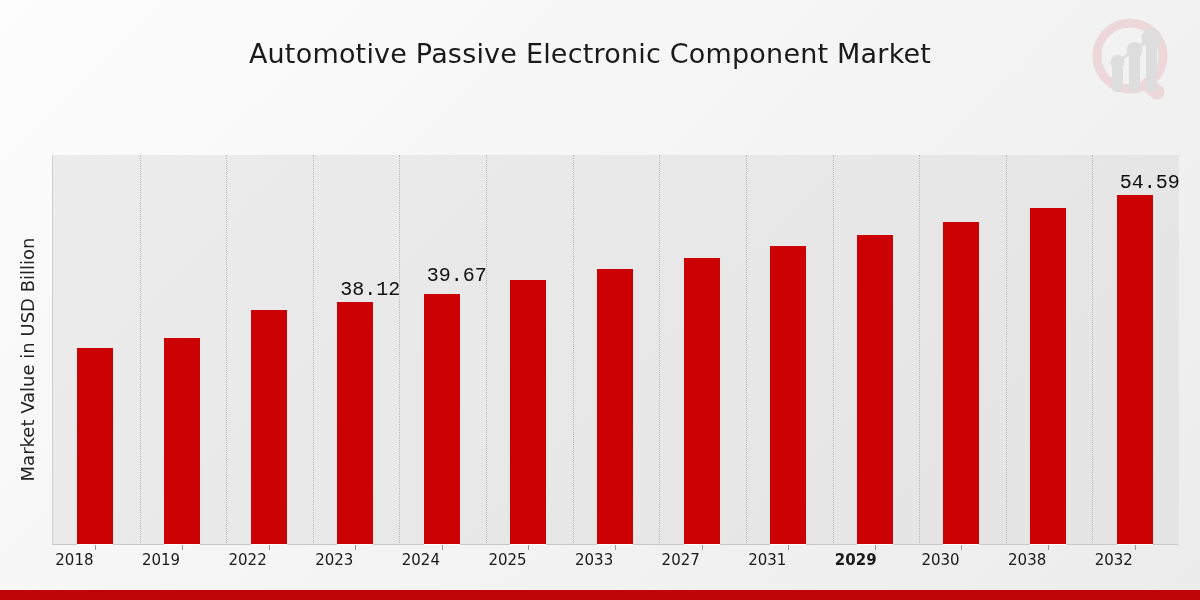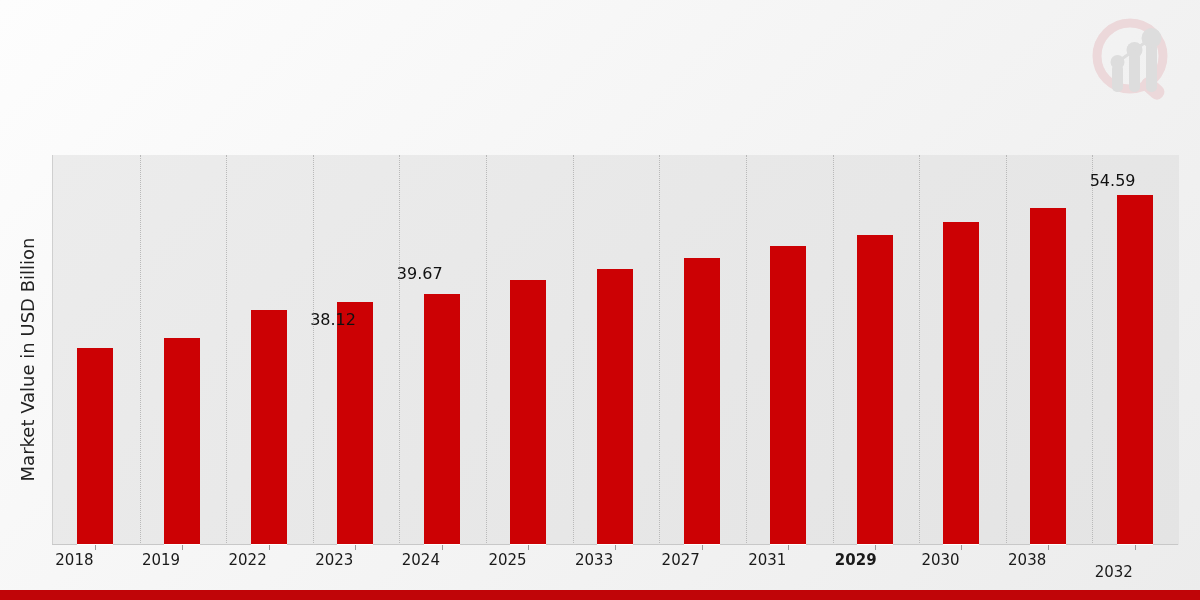--- a/index.html
+++ b/index.html
@@ -102,24 +102,25 @@
     height: 600px;
     pointer-events: none;
   }
   .bar {
     position: absolute;
     background: #cc0104;
     box-shadow: 0 -1px 0 0 #ffffff inset;
   }
   .bar-label {
     position: absolute;
-    font-size: 16px;
+    font-size: 20px;
     color: #111111;
-    text-align: left;
-    white-space: nowrap;
+    text-align: right;
+    white-space: nowrap;
+    font-family: Liberation Mono, monospace;
   }
 
   
   .tick-mark {
     position: absolute;
     top: 545px;
     width: 1px;
     height: 5px;
     background: #9a9a9a;
   }
@@ -140,20 +141,21 @@
     width: 1200px;
     height: 10px;
     background: #c00508;
   }
 </style>
 </head>
 <body>
 
 <div id="figure">
 
+  <div id="chart-title">Automotive Passive Electronic Component Market</div>
 
   <div id="brand-logo">
     <svg width="96" height="96" viewBox="0 0 96 96" aria-hidden="true">
 
       <circle cx="44" cy="42" r="33" fill="none" stroke="#ecd7d9" stroke-width="9"></circle>
 
       <rect x="62" y="60" width="26" height="15" rx="7" transform="rotate(42 62 60)" fill="#ecd7d9"></rect>
 
       <rect x="26" y="50" width="11" height="28" rx="5" fill="#dcdcdc"></rect>
       <rect x="43" y="38" width="11" height="40" rx="5" fill="#dcdcdc"></rect>
@@ -185,21 +187,21 @@
         <div class="gridline" style="left: 1039.38px;"></div>
       </div>
   </div>
   <div id="axis-baseline"></div>
 
   <div id="bars-layer">
       <div class="bar" title="2018: 27.2" style="left: 77.3077px; top: 348px; width: 36px; height: 197px;"></div>
       <div class="bar" title="2019: 29.2" style="left: 163.923px; top: 338px; width: 36px; height: 207px;"></div>
       <div class="bar" title="2022: 34.6" style="left: 250.538px; top: 310px; width: 36px; height: 235px;"></div>
       <div class="bar" title="2023: 38.12" style="left: 337.154px; top: 302px; width: 36px; height: 243px;"></div>
-      <div class="bar-label" style="left: 310.154px; top: 278px; width: 90px; margin-top: 32px;">38.12</div>
+      <div class="bar-label" style="left: 310.154px; top: 278px; width: 90px;">38.12</div>
       <div class="bar" title="2024: 39.67" style="left: 423.769px; top: 294px; width: 36px; height: 251px;"></div>
       <div class="bar-label" style="left: 396.769px; top: 264px; width: 90px;">39.67</div>
       <div class="bar" title="2025: 42.4" style="left: 510.385px; top: 280px; width: 36px; height: 265px;"></div>
       <div class="bar" title="2026: 44.5" style="left: 597px; top: 269px; width: 36px; height: 276px;"></div>
       <div class="bar" title="2027: 46.6" style="left: 683.615px; top: 258px; width: 36px; height: 287px;"></div>
       <div class="bar" title="2028: 48.9" style="left: 770.231px; top: 246px; width: 36px; height: 299px;"></div>
       <div class="bar" title="2029: 51" style="left: 856.846px; top: 235px; width: 36px; height: 310px;"></div>
       <div class="bar" title="2030: 53.5" style="left: 943.462px; top: 222px; width: 36px; height: 323px;"></div>
       <div class="bar" title="2031: 56.1" style="left: 1030.08px; top: 208px; width: 36px; height: 337px;"></div>
       <div class="bar" title="2032: 54.59" style="left: 1116.69px; top: 195px; width: 36px; height: 350px;"></div>
@@ -226,14 +228,14 @@
     <div class="x-tick-label" style="left: 661.615px; width: 80px;">2027</div>
     <div class="tick-mark" style="left: 788.231px;"></div>
     <div class="x-tick-label" style="left: 748.231px; width: 80px;">2031</div>
     <div class="tick-mark" style="left: 874.846px;"></div>
     <div class="x-tick-label" style="left: 834.846px; width: 80px; font-weight: bold;">2029</div>
     <div class="tick-mark" style="left: 961.462px;"></div>
     <div class="x-tick-label" style="left: 921.462px; width: 80px;">2030</div>
     <div class="tick-mark" style="left: 1048.08px;"></div>
     <div class="x-tick-label" style="left: 1008.08px; width: 80px;">2038</div>
     <div class="tick-mark" style="left: 1134.69px;"></div>
-    <div class="x-tick-label" style="left: 1094.69px; width: 80px; margin-top: 12px;">2032</div>
+    <div class="x-tick-label" style="left: 1094.69px; width: 80px;">2032</div>
   </div>
 
 </body></html>

